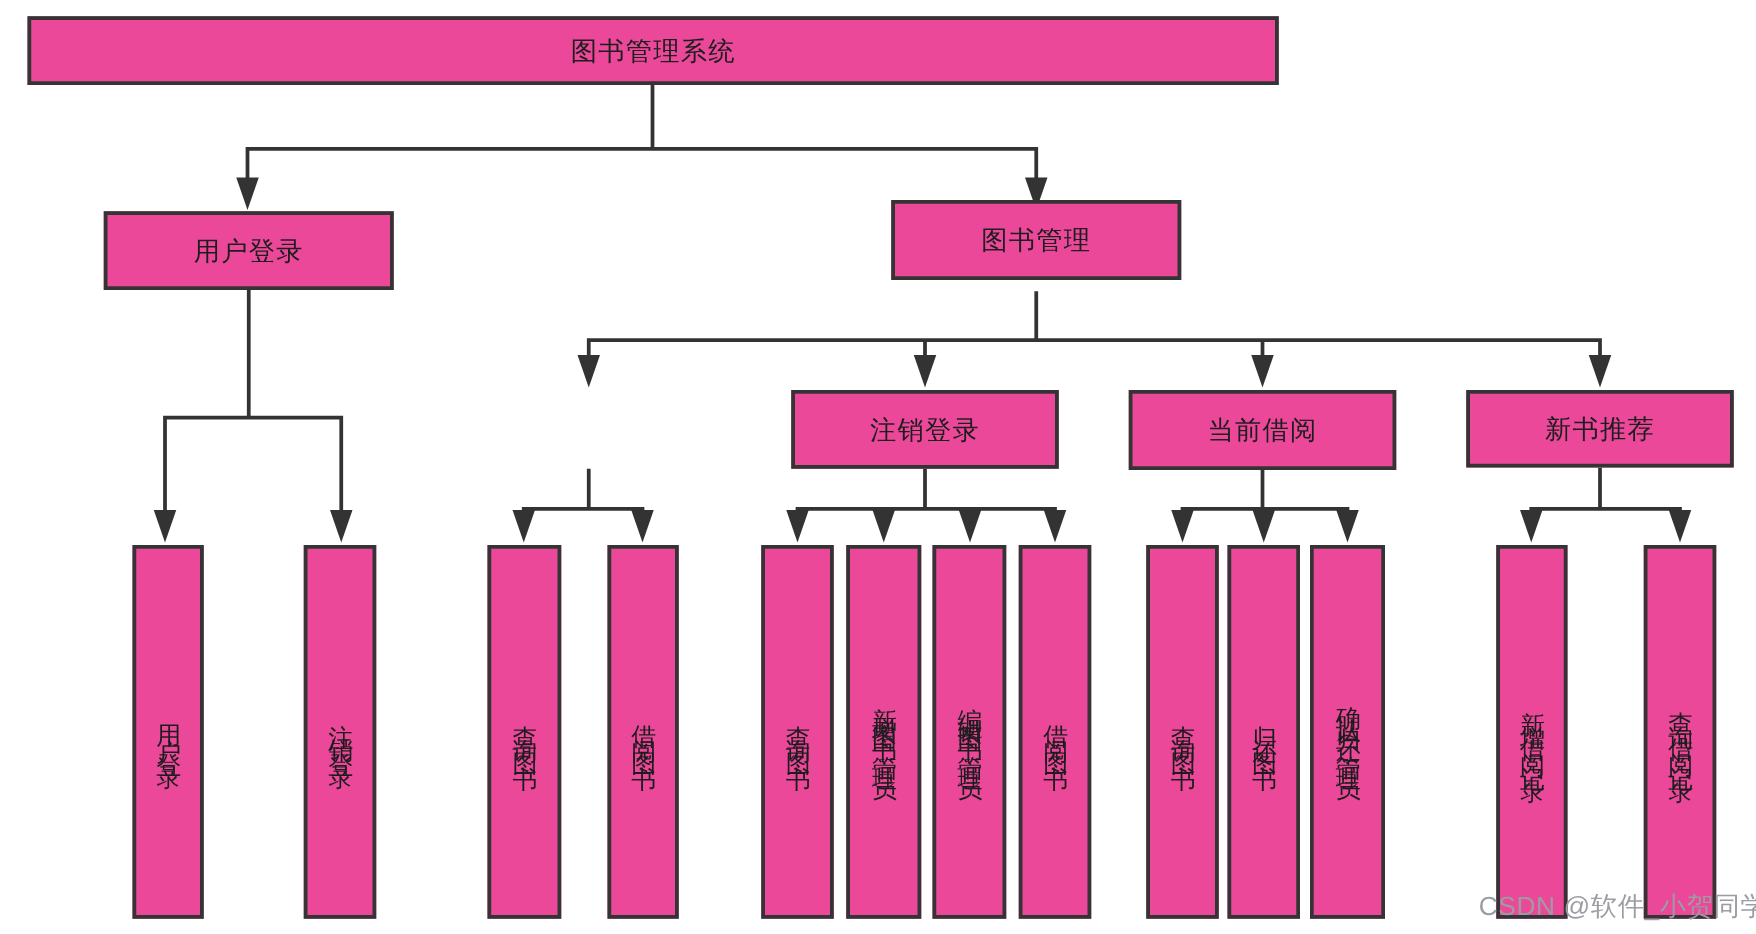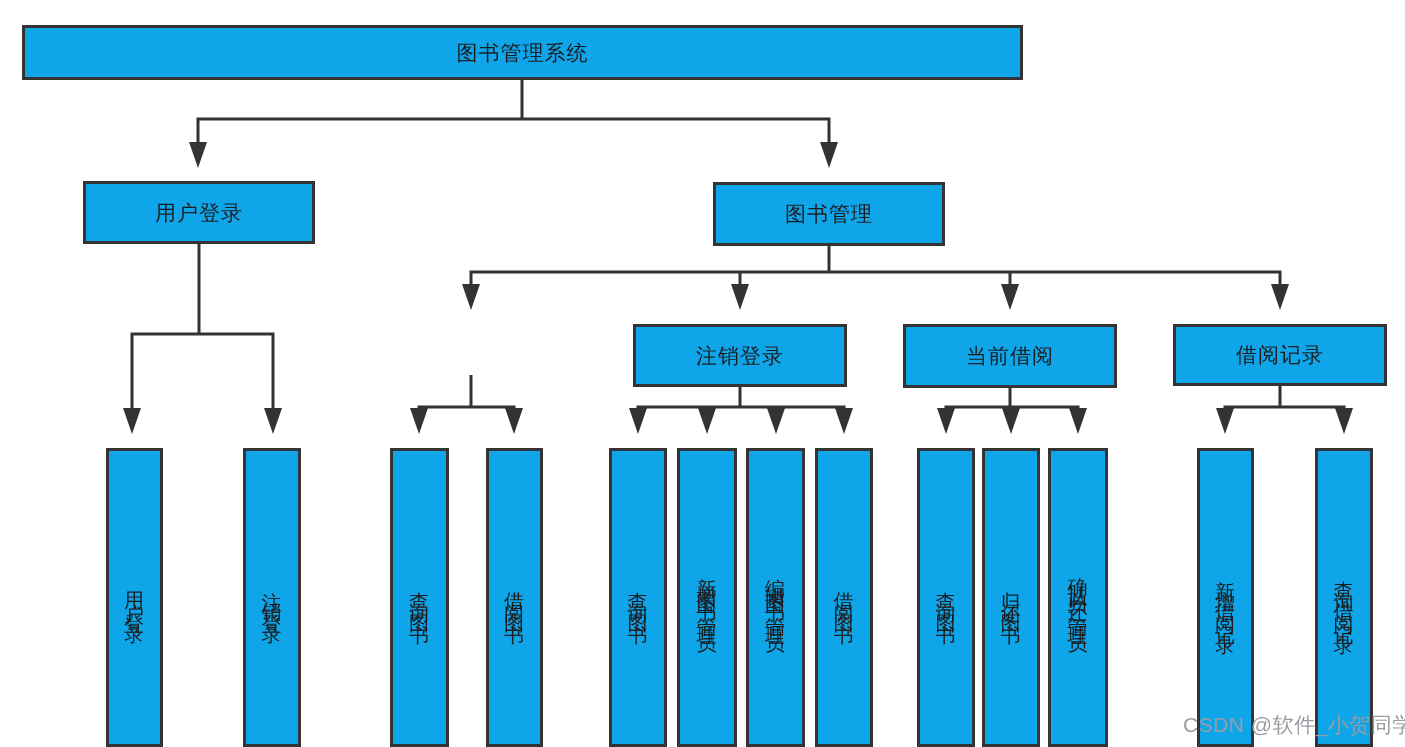--- a/index.html
+++ b/index.html
@@ -10,27 +10,26 @@
     background:#ffffff;
     overflow:hidden;
   }
   #connectors{
     position:absolute;left:0;top:0;z-index:1;
   }
   .node{
     position:absolute;
     box-sizing:border-box;
     border:3px solid #343434;
-    background:#0ea5e9;
+    background:#ec4899;
     display:flex;
     align-items:center;
     justify-content:center;
     color:#1d1d1f;
     z-index:2;
-    margin-top:12px;
   }
   .node.h{
     font-size:21px;
     letter-spacing:1px;
   }
   .node.v .vtext{
     writing-mode:vertical-rl;
     line-height:1;
     font-size:20px;
     letter-spacing:11px;
@@ -86,32 +85,32 @@
     <polygon points="1344,434 1335,408 1353,408" fill="#333333" stroke="none"></polygon>
   </svg>
 
   <div class="node h" style="left:22px;top:13px;width:1001px;height:55px;">
     <span>图书管理系统</span>
   </div>
 
   <div class="node h" style="left:83px;top:169px;width:232px;height:63px;">
     <span>用户登录</span>
   </div>
-  <div class="node h" style="left:713px;top:170px;width:232px;height:64px;">
+  <div class="node h" style="left:713px;top:160px;width:232px;height:64px;">
     <span>图书管理</span>
   </div>
 
   <div class="node h" style="left:633px;top:312px;width:214px;height:63px;">
     <span>注销登录</span>
   </div>
   <div class="node h" style="left:903px;top:312px;width:214px;height:64px;">
     <span>当前借阅</span>
   </div>
   <div class="node h" style="left:1173px;top:312px;width:214px;height:62px;">
-    <span>借阅记录</span>
+    <span>新书推荐</span>
   </div>
 
   <div class="node v" style="left:106px;top:436px;width:57px;height:299px;">
     <span class="vtext">用户登录</span>
   </div>
   <div class="node v" style="left:243px;top:436px;width:58px;height:299px;">
     <span class="vtext">注销登录</span>
   </div>
 
   <div class="node v" style="left:390px;top:436px;width:59px;height:299px;">

